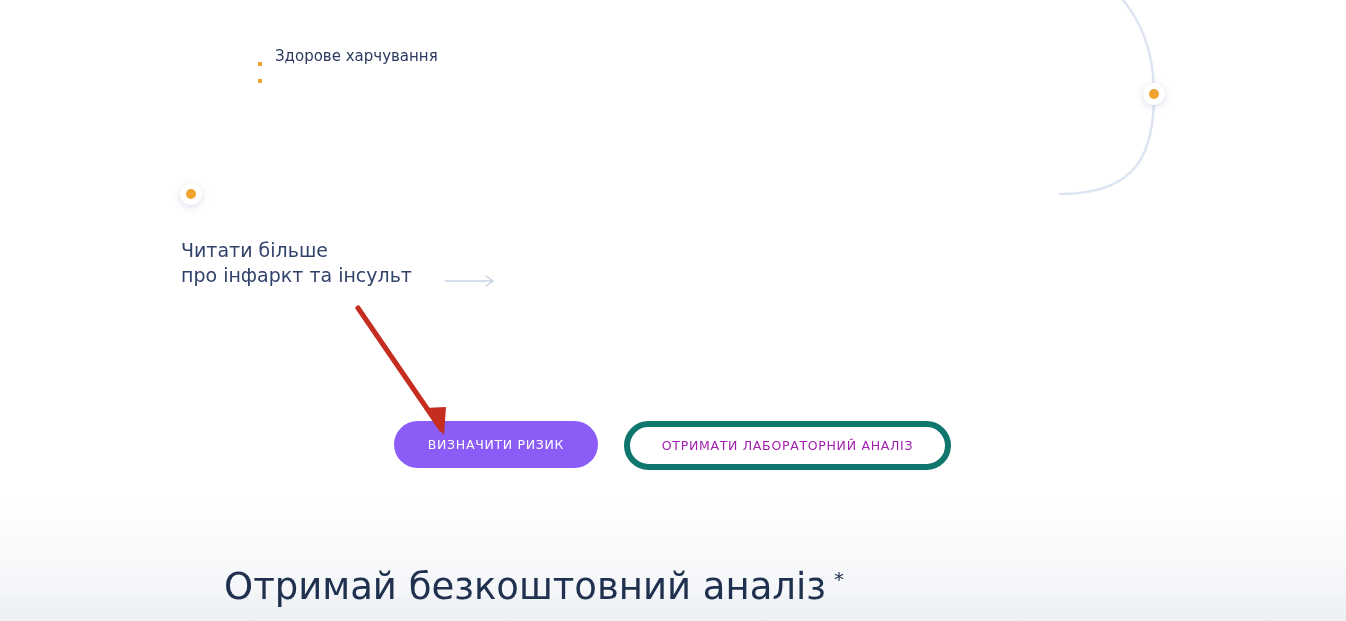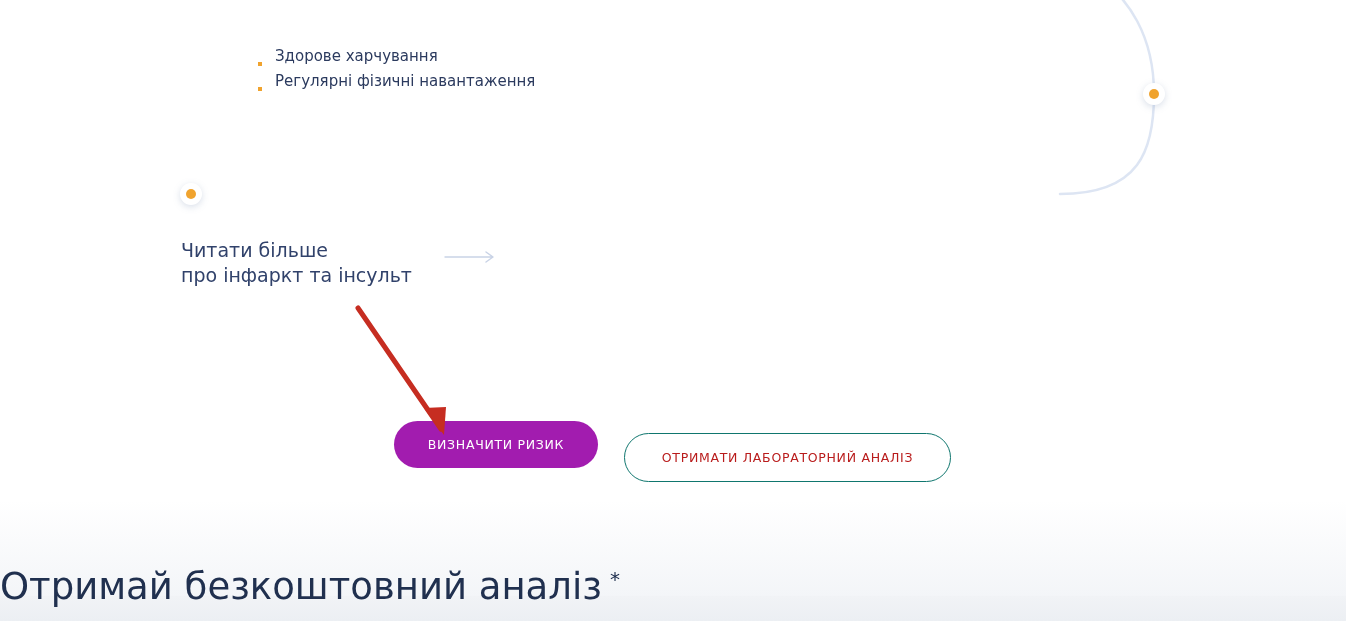--- a/index.html
+++ b/index.html
@@ -118,21 +118,21 @@
     font-family: "DejaVu Sans", sans-serif;
   }
   .bullets-col2 .bullet-row { margin-bottom: 9px; }
 
   
   .readmore {
     position: absolute;
     left: 181px;
     top: 238px;
     display: flex;
-    align-items: flex-start;
+    align-items: flex-end;
   }
   .readmore-text {
     font-size: 19px;
     line-height: 25px;
     color: #31426b;
     white-space: pre-line;
     font-family: "DejaVu Sans", sans-serif;
   }
   .readmore-arrow {
     margin-left: 32px;
@@ -141,61 +141,60 @@
 
   
   .btn-primary {
     position: absolute;
     left: 394px;
     top: 421px;
     width: 204px;
     height: 47px;
     border: none;
     border-radius: 24px;
-    background: #a21caf;
+    background: #8b5cf6;
     color: #ffffff;
     font-size: 12.5px;
     font-family: "DejaVu Sans", sans-serif;
     letter-spacing: 0.7px;
     cursor: pointer;
   }
   .btn-secondary {
     position: absolute;
     left: 624px;
     top: 421px;
     width: 327px;
     height: 49px;
-    border: 1px solid #0f766e;
+    border: 6px solid #0f766e;
     border-radius: 25px;
     background: #ffffff;
-    color: #b91c1c;
+    color: #a21caf;
     font-size: 12.5px;
     font-family: "DejaVu Sans", sans-serif;
     letter-spacing: 0.7px;
     cursor: pointer;
-    margin-top: 12px;
   }
 
   
   .annotation-arrow {
     position: absolute;
     left: 340px;
     top: 295px;
     width: 130px;
     height: 150px;
     pointer-events: none;
   }
 
   
   .section-heading {
     position: absolute;
     left: 0;
     top: 565px;
     width: 1068px;
-    text-align: left;
+    text-align: center;
     font-size: 37px;
     color: #20304f;
     font-family: "DejaVu Sans", sans-serif;
     white-space: nowrap;
   }
   .section-heading .asterisk {
     font-size: 20px;
     vertical-align: super;
     margin-left: 8px;
     color: #20304f;
@@ -227,21 +226,20 @@
   <div class="node-dot node-dot-right"></div>
 
 
   <div class="bullets bullets-col1">
     <div class="bullet-row">
       <span class="bullet-dot"></span>
       <span class="bullet-text">Здорове харчування</span>
     </div>
     <div class="bullet-row">
       <span class="bullet-dot"></span>
-      <span class="bullet-text">Регулярні фізичні навантаження</span>
     </div>
   </div>
 
   <div class="bullets bullets-col2">
   </div>
 
   <div class="readmore">
     <div class="readmore-text">Читати більше
 про інфаркт та інсульт</div>
     <svg class="readmore-arrow" width="52" height="14" viewBox="0 0 52 14" xmlns="http://www.w3.org/2000/svg">

